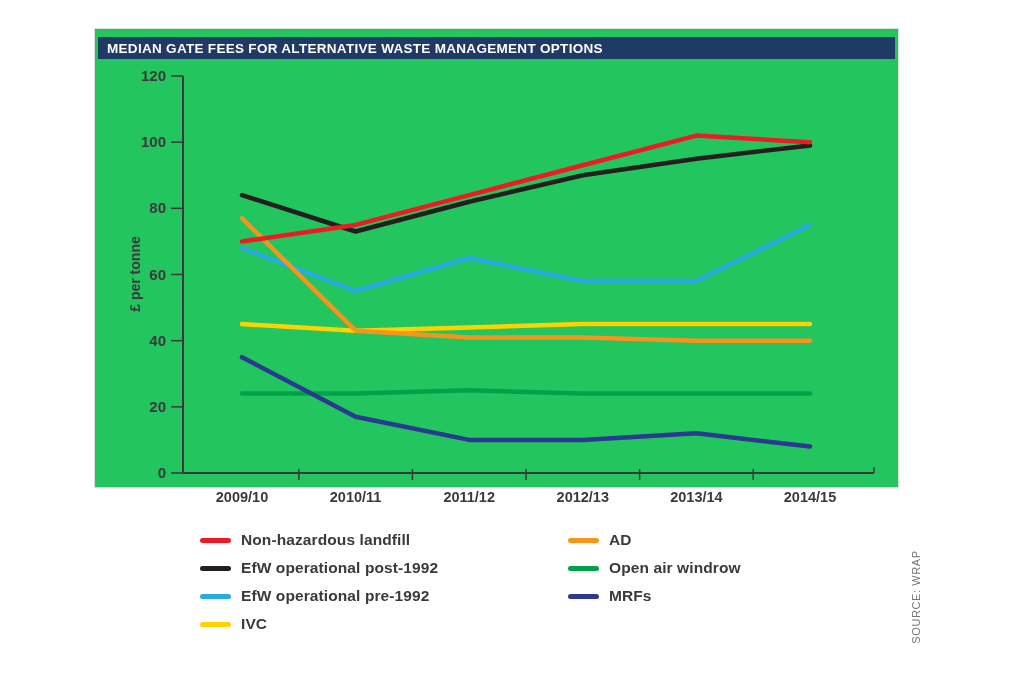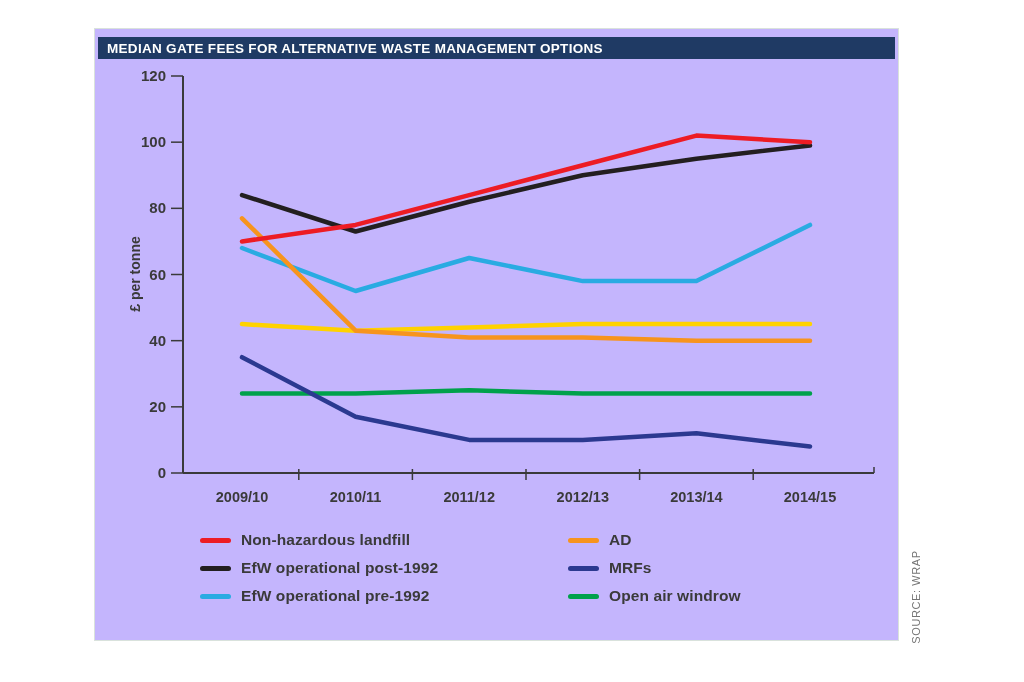--- a/index.html
+++ b/index.html
@@ -10,23 +10,23 @@
     background: #ffffff;
     font-family: "Liberation Sans", sans-serif;
     overflow: hidden;
     position: relative;
   }
   .card {
     position: absolute;
     left: 94px;
     top: 28px;
     width: 805px;
-    height: 613px;
+    height: 460px;
     border: 1px solid #d9e2dc;
-    background: #c4b5fd;
+    background: #22c55e;
     box-sizing: border-box;
   }
   .title-bar {
     position: absolute;
     left: 3px;
     right: 3px;
     top: 8px;
     height: 22px;
     background: #1f3a64;
     display: flex;
@@ -142,29 +142,33 @@
       <span class="legend-label">Non-hazardous landfill</span>
     </div>
     <div class="legend-item">
       <span class="legend-swatch" style="background: rgb(35, 31, 32);"></span>
       <span class="legend-label">EfW operational post-1992</span>
     </div>
     <div class="legend-item">
       <span class="legend-swatch" style="background: rgb(41, 171, 226);"></span>
       <span class="legend-label">EfW operational pre-1992</span>
     </div>
+    <div class="legend-item">
+      <span class="legend-swatch" style="background: rgb(255, 210, 0);"></span>
+      <span class="legend-label">IVC</span>
+    </div>
   </div>
 <div class="legend-col right" id="legend-col-right">
     <div class="legend-item">
       <span class="legend-swatch" style="background: rgb(247, 148, 29);"></span>
       <span class="legend-label">AD</span>
     </div>
     <div class="legend-item">
+      <span class="legend-swatch" style="background: rgb(0, 161, 75);"></span>
+      <span class="legend-label">Open air windrow</span>
+    </div>
+    <div class="legend-item">
       <span class="legend-swatch" style="background: rgb(43, 57, 144);"></span>
       <span class="legend-label">MRFs</span>
-    </div>
-    <div class="legend-item">
-      <span class="legend-swatch" style="background: rgb(0, 161, 75);"></span>
-      <span class="legend-label">Open air windrow</span>
     </div>
   </div>
 
 <div class="source-note">SOURCE: WRAP</div>
 
 </body></html>

